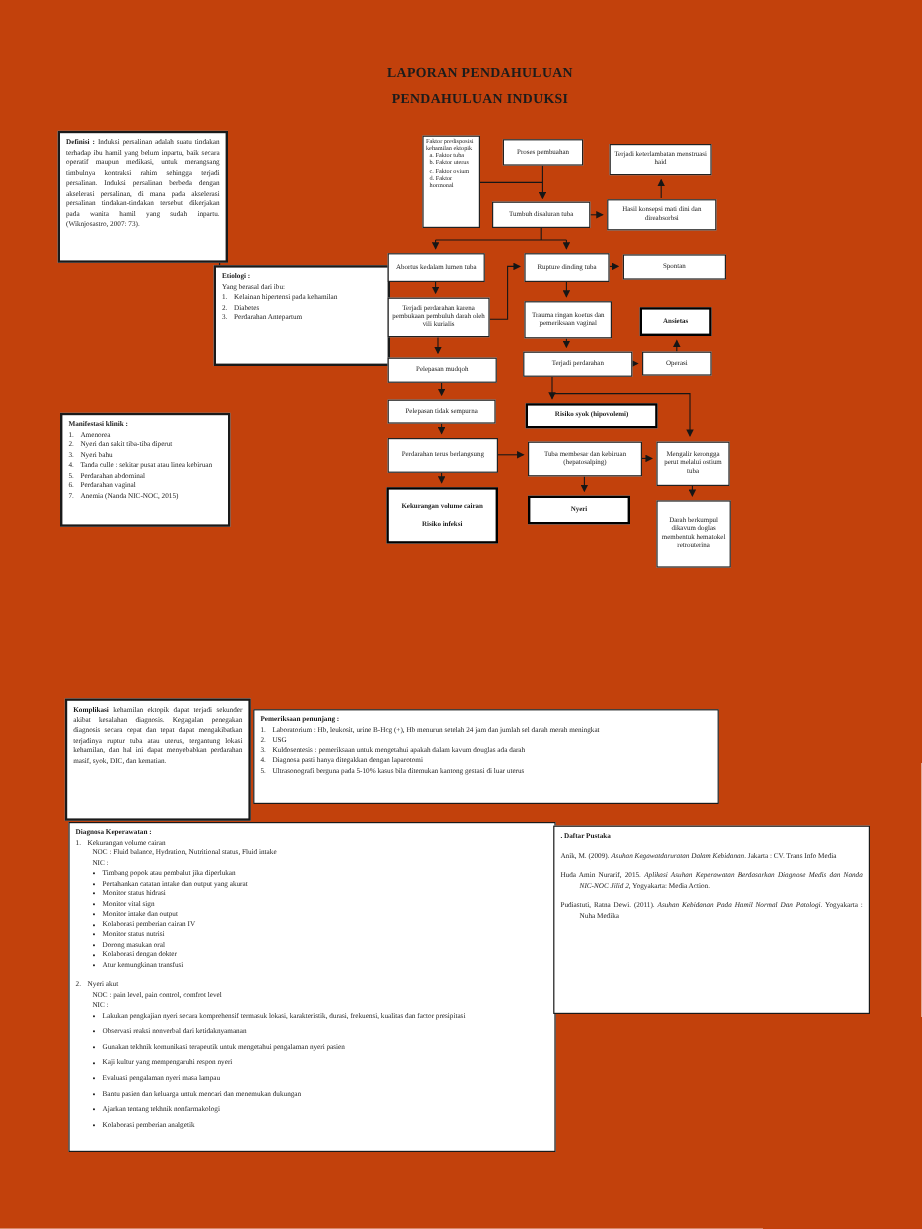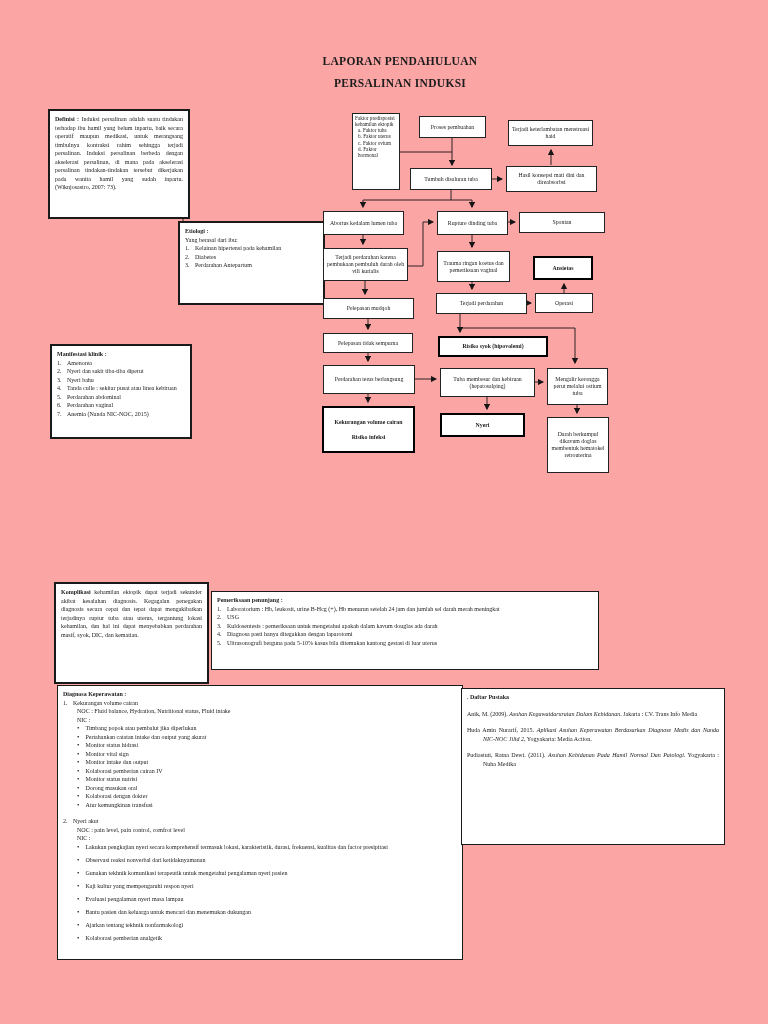--- a/index.html
+++ b/index.html
@@ -1,17 +1,17 @@
 <!DOCTYPE html>
 <html><head>
 <meta charset="utf-8">
 <style>
   html,body { margin:0; padding:0; background:#ffffff; }
   body { width:768px; height:1024px; font-family:"Liberation Serif", serif; color:#1c1c1c; }
-  .page { position:relative; width:768px; height:1024px; background:#fca5a5; overflow:hidden; }
+  .page { position:relative; width:768px; height:1024px; background:#c2410c; overflow:hidden; }
 
   
   .title { position:absolute; left:32px; top:55px; width:736px; text-align:center;
            font-weight:bold; font-size:11.5px; letter-spacing:.3px; }
   .title div { margin-bottom:10px; }
 
   
   .sbox { position:absolute; background:#fff; border:2px solid #1a1a1a; font-size:6px;
           line-height:1.42; padding:4px 5px; text-align:justify; }
   .sbox.thin { border-width:1.5px; }
@@ -45,21 +45,21 @@
   .ref { margin-bottom:8px; padding-left:16px; text-indent:-16px; text-align:justify; }
   .pustaka-hdr { font-weight:bold; margin-bottom:8px; }
 </style>
 </head>
 <body>
 
 <div class="page">
 
   <div class="title">
     <div>LAPORAN PENDAHULUAN</div>
-    <div>PERSALINAN INDUKSI</div>
+    <div>PENDAHULUAN INDUKSI</div>
   </div>
 
   <svg class="connectors" width="768" height="1024" viewBox="0 0 768 1024">
     <defs>
       <marker id="arw" viewBox="0 0 8 8" refX="6.5" refY="4" markerWidth="7" markerHeight="7" orient="auto-start-reverse">
         <path d="M0,0 L8,4 L0,8 Z" fill="#161616"></path>
       </marker>
     </defs>
     <path class="ln" d="M400,152 H452 M451,190 V200 M363,200 H472 M183,132 V221"></path>
     <path class="ln arr" d="M452,138 V165"></path>

